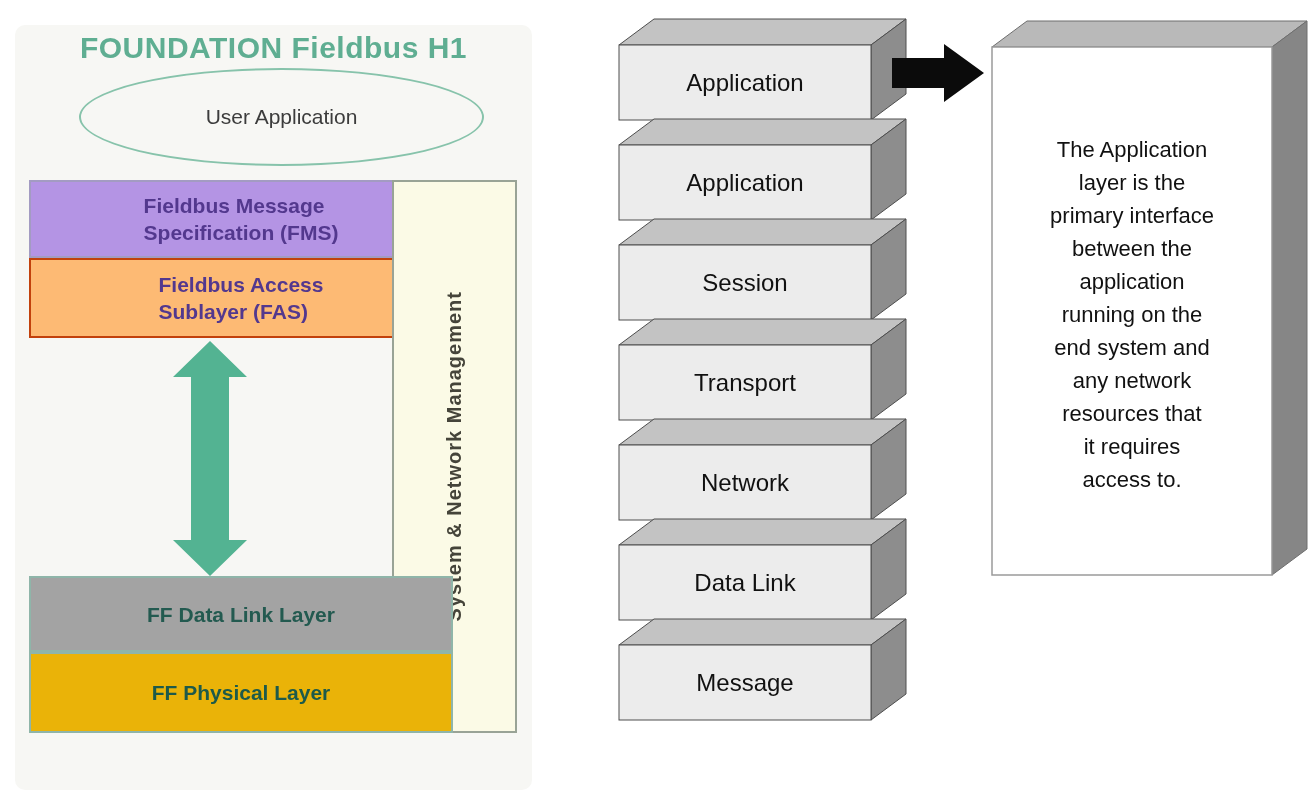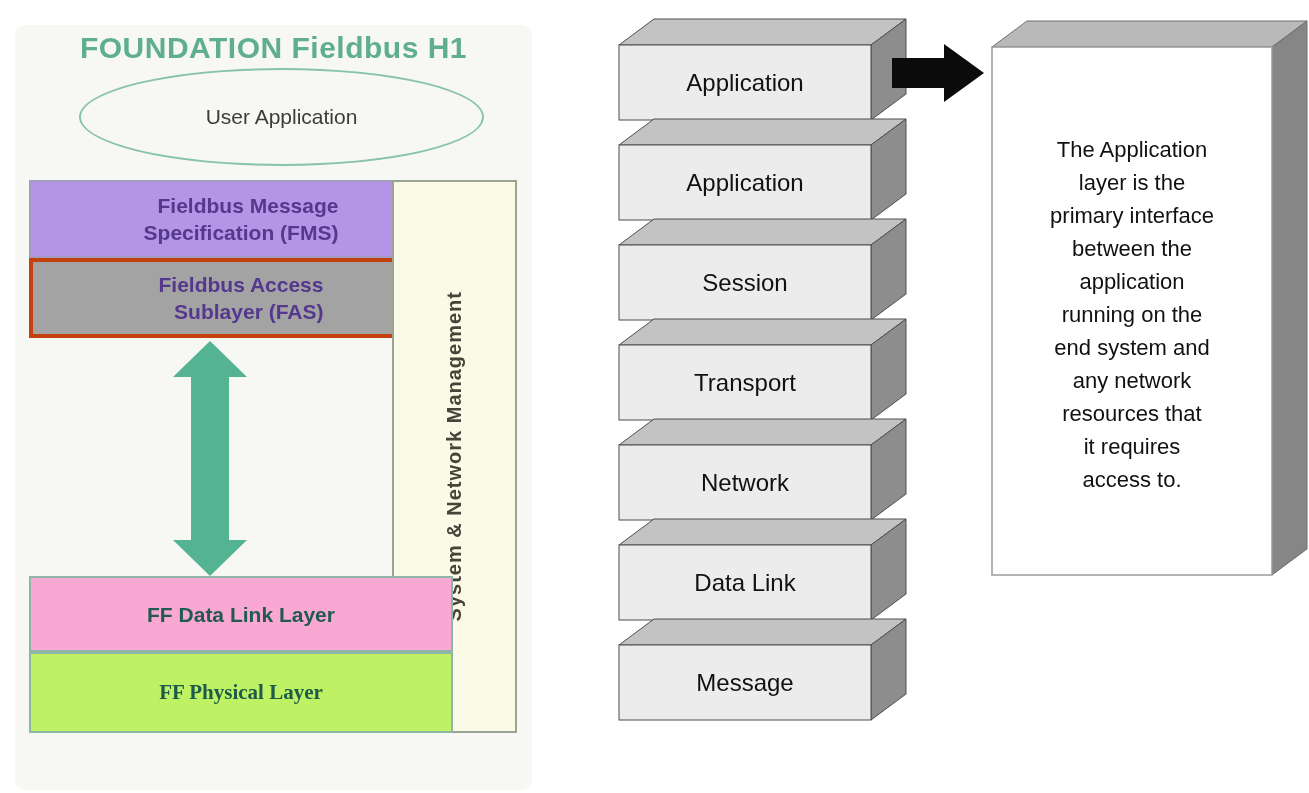--- a/index.html
+++ b/index.html
@@ -17,27 +17,27 @@
     font-size:30px;font-weight:bold;color:#5fae92;letter-spacing:0.5px;
   }
   .ff-ellipse{
     position:absolute;left:64px;top:43px;width:401px;height:94px;
     border:2px solid #87c3ab;border-radius:50%;
     display:flex;align-items:center;justify-content:center;
     font-size:21px;font-weight:normal;color:#3c3c3c;
   }
   .ff-box{
     position:absolute;left:14px;width:424px;box-sizing:border-box;
-    display:flex;align-items:center;justify-content:center;text-align:right;
+    display:flex;align-items:center;justify-content:center;text-align:left;
     font-weight:bold;font-size:21px;line-height:27px;white-space:pre-line;
   }
   .ff-fms{top:155px;height:78px;background:#b494e4;border:2px solid #a39bc2;color:#53388e;}
-  .ff-fas{top:233px;height:80px;background:#a3a3a3;border:4px solid #c2410c;color:#53388e;}
-  .ff-dll{top:551px;height:76px;background:#f9a8d4;border:2px solid #8fb5a9;color:#235a50;}
-  .ff-phy{top:627px;height:81px;background:#bef264;border:2px solid #8fb5a9;color:#1d5a4a;font-family:Liberation Serif, serif;}
+  .ff-fas{top:233px;height:80px;background:#fdba74;border:2px solid #c2410c;color:#53388e;}
+  .ff-dll{top:551px;height:76px;background:#a3a3a3;border:2px solid #8fb5a9;color:#235a50;}
+  .ff-phy{top:627px;height:81px;background:#eab308;border:2px solid #8fb5a9;color:#1d5a4a;}
   .ff-strip{
     position:absolute;left:377px;top:155px;width:125px;height:553px;box-sizing:border-box;
     background:#fbfae6;border:2px solid #99a396;
     display:flex;align-items:center;justify-content:center;
   }
   .ff-strip-label{
     writing-mode:vertical-rl;transform:rotate(180deg);
     font-size:20px;font-weight:bold;color:#45443a;letter-spacing:1px;
     white-space:nowrap;
   }

